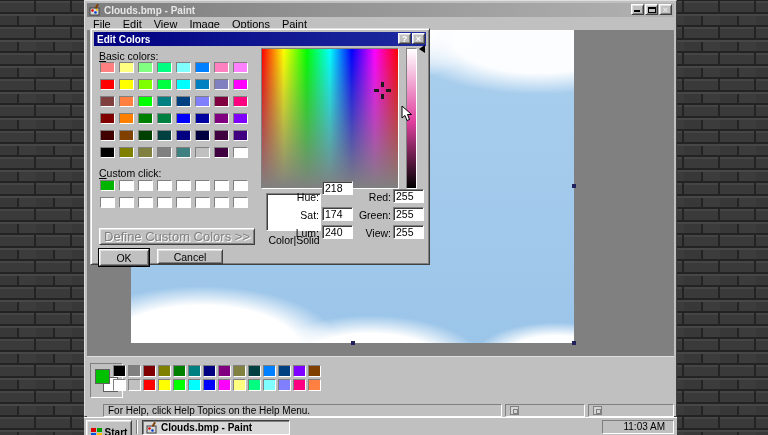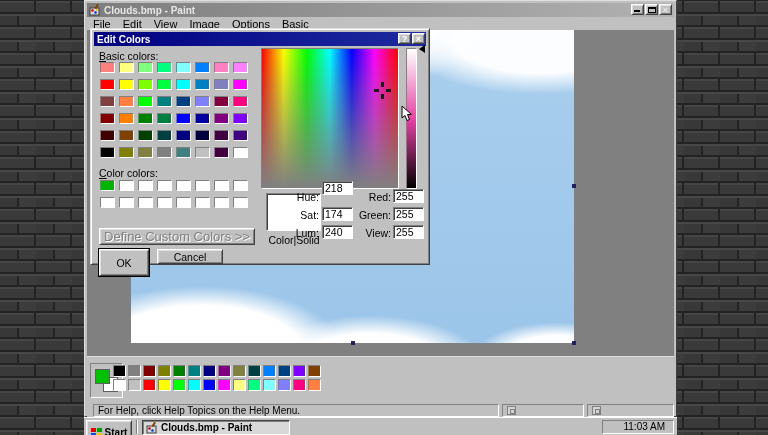--- a/index.html
+++ b/index.html
@@ -62,21 +62,21 @@
   .dlg-btn { width:13px; height:11px; font-weight:bold; font-size:9px; }
   .dlg-label { position:absolute; font-size:10.5px; }
   .dlg-label::first-letter { text-decoration:underline; }
   .cgrid { position:absolute; display:grid; }
   .basic-grid { left:9px; top:33px; grid-template-columns:repeat(8,15px); grid-auto-rows:11px; gap:6px 4px; }
   .custom-grid { left:9px; top:151px; grid-template-columns:repeat(8,15px); grid-auto-rows:11px; gap:6px 4px; }
   .swatch { width:15px; height:11px; border:1px solid; border-color:#808080 #fff #fff #808080; }
   .btn-define { position:absolute; left:8px; top:199px; width:156px; height:17px; color:#808080;
                 text-shadow:1px 1px 0 #fff; font-size:13px; }
   .btn-define::first-letter { text-decoration:underline; }
-  .btn-ok { position:absolute; left:8px; top:220px; width:50px; height:27px;
+  .btn-ok { position:absolute; left:8px; top:220px; width:50px; height:17px;
             outline:1px solid #000; font-size:10.5px; }
   .btn-cancel { position:absolute; left:66px; top:220px; width:66px; height:15px; font-size:10.5px; }
 
   .hue-field { position:absolute; left:170px; top:19px; width:138px; height:141px;
                border:1px solid #808080; border-bottom-color:#fff; border-right-color:#fff;
                background:
                  linear-gradient(180deg, rgba(128,128,128,0) 0%, #808080 100%),
                  linear-gradient(90deg,#f00 0%,#ff0 16%,#0f0 33%,#0ff 50%,#00f 66%,#f0f 83%,#f00 100%); }
   .crosshair { position:absolute; left:112px; top:33px; width:17px; height:17px; }
   .crosshair i { position:absolute; background:#1a1a1a; }
@@ -107,21 +107,21 @@
               border:1px solid #fff; border-top-color:#808080; border-left-color:#808080; }
   .fg-swatch { position:absolute; left:4px; top:5px; width:15px; height:15px; border:1px solid #606060; z-index:2; }
   .bg-swatch { position:absolute; left:12px; top:13px; width:15px; height:15px; border:1px solid #606060; background:#fff; }
   .pal-grid { position:absolute; left:26px; top:8px; display:grid; grid-template-columns:repeat(14,13px); grid-auto-rows:12px; gap:2px 2px; }
   .pal-grid .swatch { width:13px; height:12px; }
 
   
   .statusbar { position:absolute; left:2px; top:401px; right:2px; height:15px; background:#c0c0c0; display:flex; gap:3px; padding-top:2px; }
   .status-panel { height:13px; border:1px solid #fff; border-top-color:#808080; border-left-color:#808080;
                   background:#c0c0c0; font-size:10px; display:flex; align-items:center; padding-left:4px; }
-  .sp-msg { width:410px; margin-left:6px; }
+  .sp-msg { width:410px; margin-left:16px; }
   .sp-2 { width:82px; } .sp-3 { width:88px; }
   .pos-icon { width:9px; height:9px; border:1px solid #808080; background:#d4d4d4; position:relative; }
   .pos-icon::after { content:""; position:absolute; left:2px; top:2px; width:3px; height:3px; border:1px solid #808080; }
 
   
   .taskbar { position:absolute; left:0; top:417px; width:593px; height:18px; background:#c0c0c0; border-top:1px solid #fff; }
   .start-btn { position:absolute; left:2px; top:2px; width:46px; height:24px; font-weight:bold; gap:3px; font-size:10px; }
   .win-logo { display:inline-grid; grid-template-columns:5px 5px; grid-auto-rows:4px; gap:1px; }
   .win-logo i { display:block; }
   .tb-sep { position:absolute; left:52px; top:2px; width:2px; height:14px; border-left:1px solid #808080; border-right:1px solid #fff; }
@@ -171,21 +171,21 @@
         <div class="win-btn btn glyph-close">×</div>
       </div>
     </div>
 
     <div class="menubar">
       <span class="menu-item">File</span>
       <span class="menu-item">Edit</span>
       <span class="menu-item">View</span>
       <span class="menu-item">Image</span>
       <span class="menu-item">Options</span>
-      <span class="menu-item">Basic</span>
+      <span class="menu-item">Paint</span>
     </div>
 
     <div class="workspace">
       <div class="canvas">
         <div class="handle h-rc"></div>
         <div class="handle h-bc"></div>
         <div class="handle h-br"></div>
       </div>
     </div>
 
@@ -293,21 +293,21 @@
         <div class="swatch" style="background: rgb(0, 0, 0);"></div>
         <div class="swatch" style="background: rgb(128, 128, 0);"></div>
         <div class="swatch" style="background: rgb(128, 128, 64);"></div>
         <div class="swatch" style="background: rgb(128, 128, 128);"></div>
         <div class="swatch" style="background: rgb(64, 128, 128);"></div>
         <div class="swatch" style="background: rgb(192, 192, 192);"></div>
         <div class="swatch" style="background: rgb(64, 0, 64);"></div>
         <div class="swatch" style="background: rgb(255, 255, 255);"></div>
       </div>
 
-    <div class="dlg-label" style="left:8px; top:138px;">Color colors:</div>
+    <div class="dlg-label" style="left:8px; top:138px;">Custom click:</div>
     <div class="cgrid custom-grid">
         <div class="swatch" style="background: rgb(0, 180, 0);"></div>
         <div class="swatch" style="background: rgb(255, 255, 255);"></div>
         <div class="swatch" style="background: rgb(255, 255, 255);"></div>
         <div class="swatch" style="background: rgb(255, 255, 255);"></div>
         <div class="swatch" style="background: rgb(255, 255, 255);"></div>
         <div class="swatch" style="background: rgb(255, 255, 255);"></div>
         <div class="swatch" style="background: rgb(255, 255, 255);"></div>
         <div class="swatch" style="background: rgb(255, 255, 255);"></div>
         <div class="swatch" style="background: rgb(255, 255, 255);"></div>

